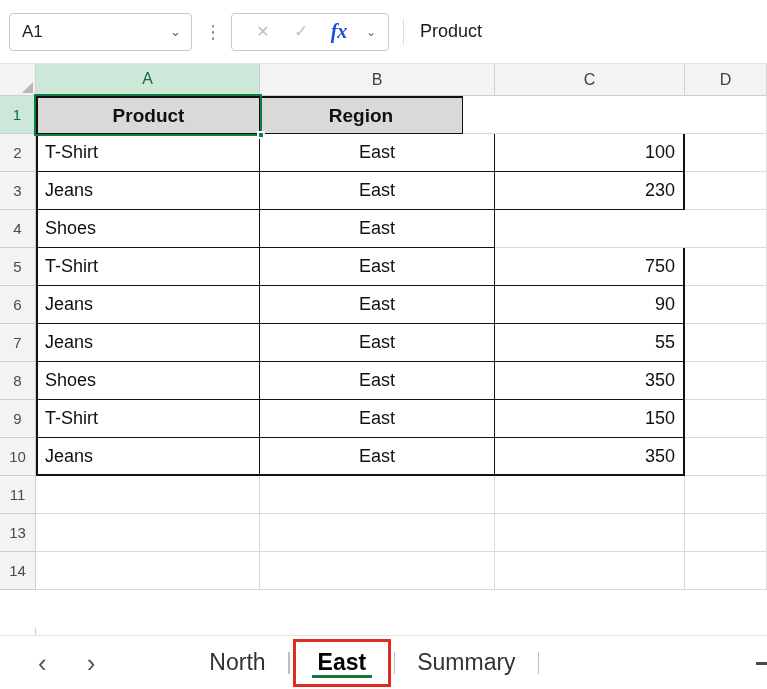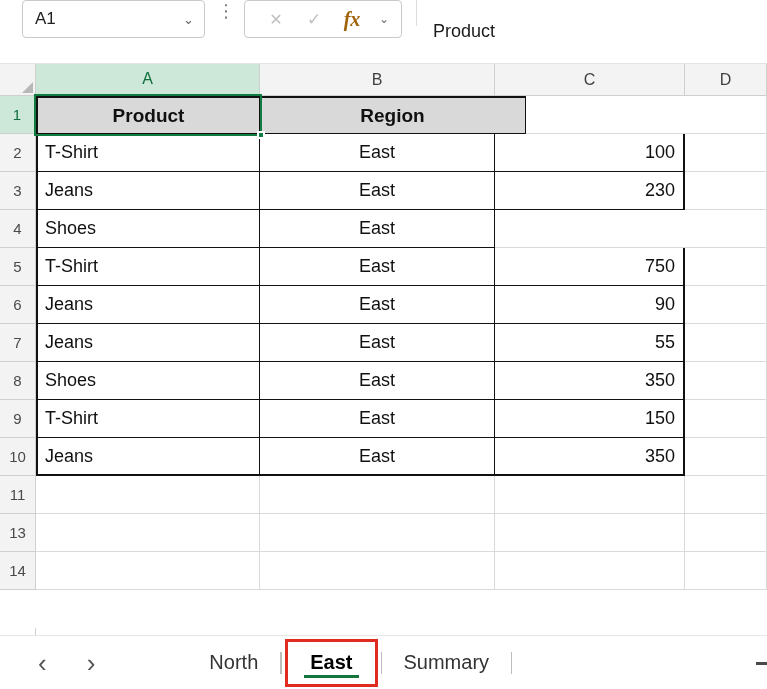--- a/index.html
+++ b/index.html
@@ -6,22 +6,22 @@
   html, body {
     width: 767px; height: 689px; overflow: hidden;
     background: #ffffff;
     font-family: "Liberation Sans", sans-serif;
   }
   .app { width: 767px; height: 689px; display: flex; flex-direction: column; }
 
   
   .formula-row {
     height: 64px; flex: none;
-    display: flex; 
-    padding-left: 22px;
+    display: flex; align-items: center;
+    padding-left: 9px;
     background: #fff;
     border-bottom: 1px solid #e3e3e3;
   }
   .name-box {
     width: 183px; height: 38px;
     border: 1px solid #c9c9c9; border-radius: 4px;
     display: flex; align-items: center; justify-content: space-between;
     padding: 0 10px 0 12px;
     font-size: 17px; color: #1f1f1f;
     background: #fff;
@@ -33,21 +33,21 @@
     border: 1px solid #c9c9c9; border-radius: 4px;
     display: flex; align-items: center;
     padding: 0 12px;
   }
   .fx-group .btn { width: 38px; text-align: center; }
   .icon-x { color: #c0c0c0; font-size: 16px; }
   .icon-ok { color: #c0c0c0; font-size: 17px; }
   .icon-fx {
     font-family: "Liberation Serif", serif;
     font-style: italic; font-weight: 600;
-    font-size: 20px; color: #a16207;
+    font-size: 20px; color: #1d4ed8;
   }
   .fx-group .chev { color: #6e6e6e; font-size: 12px; margin-left: 8px; }
   .fsep { width: 1px; height: 26px; background: #dcdcdc; margin-left: 14px; }
   .formula-input {
     flex: 1; height: 100%;
     display: flex; align-items: center;
     padding-left: 16px;
     font-size: 18px; color: #1b1b1b;
   }
 
@@ -117,21 +117,21 @@
   .tab-bar {
     height: 54px; flex: none;
     display: flex; align-items: center;
     background: #fff; border-top: 1px solid #e6e6e6;
     padding-left: 38px;
     position: relative; overflow: hidden;
   }
   .nav { color: #555; font-size: 26px; line-height: 26px; margin-right: 40px; }
   .tabs { display: flex; align-items: center; margin-left: 52px; height: 100%; }
   .tab {
-    padding: 0 22px; font-size: 20px; color: #333;
+    padding: 0 22px; font-size: 23px; color: #333;
     height: 100%; display: flex; align-items: center;
     position: relative;
     text-align: right;
   }
   .tab.active { font-weight: bold; color: #000; }
   .tab .ul {
     position: absolute; left: 16px; right: 16px; bottom: 6px;
     height: 3px; background: #15753f;
   }
   .tab-sep { width: 1px; height: 22px; background: #bdbdbd; }
@@ -173,21 +173,21 @@
       <div class="corner"></div>
     <div class="col-h sel" style="width: 224px;">A</div>
         <div class="col-h" style="width: 235px;">B</div>
         <div class="col-h" style="width: 190px;">C</div>
         <div class="col-h" style="flex: 1 1 auto;">D</div>
       </div>
     <div>
         <div class="grid-row">
           <div class="row-h sel">1</div>
           <div class="cell hcell bl" style="width: 224px;">Product</div>
-          <div class="cell hcell" style="width: 266px;">Region</div>
+          <div class="cell hcell" style="width: 203px;">Region</div>
           <div class="cell ecell" style="flex: 1 1 auto;"></div>
         </div>
         <div class="grid-row">
           <div class="row-h">2</div>
           <div class="cell tcell align-l bl" style="width: 224px;">T-Shirt</div>
           <div class="cell tcell align-c" style="width: 235px;">East</div>
           <div class="cell tcell align-r brx" style="width: 190px;">100</div>
           <div class="cell ecell" style="flex: 1 1 auto;"></div>
         </div>
         <div class="grid-row">

